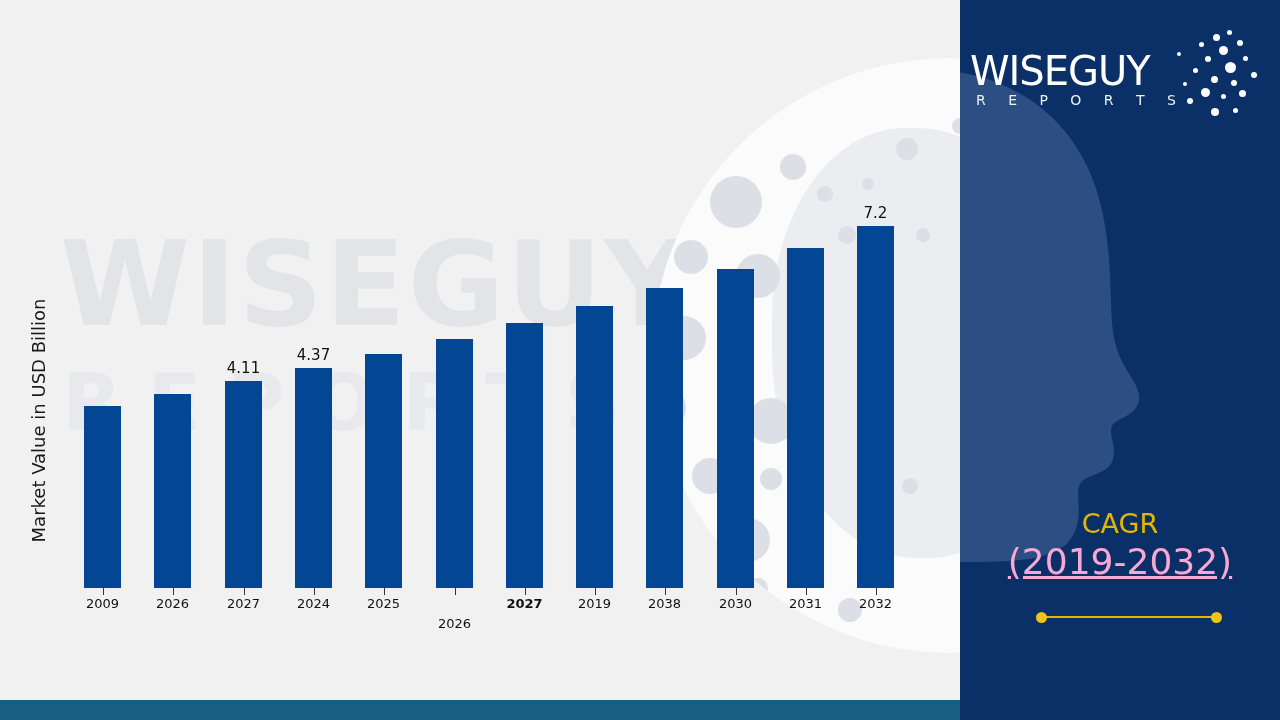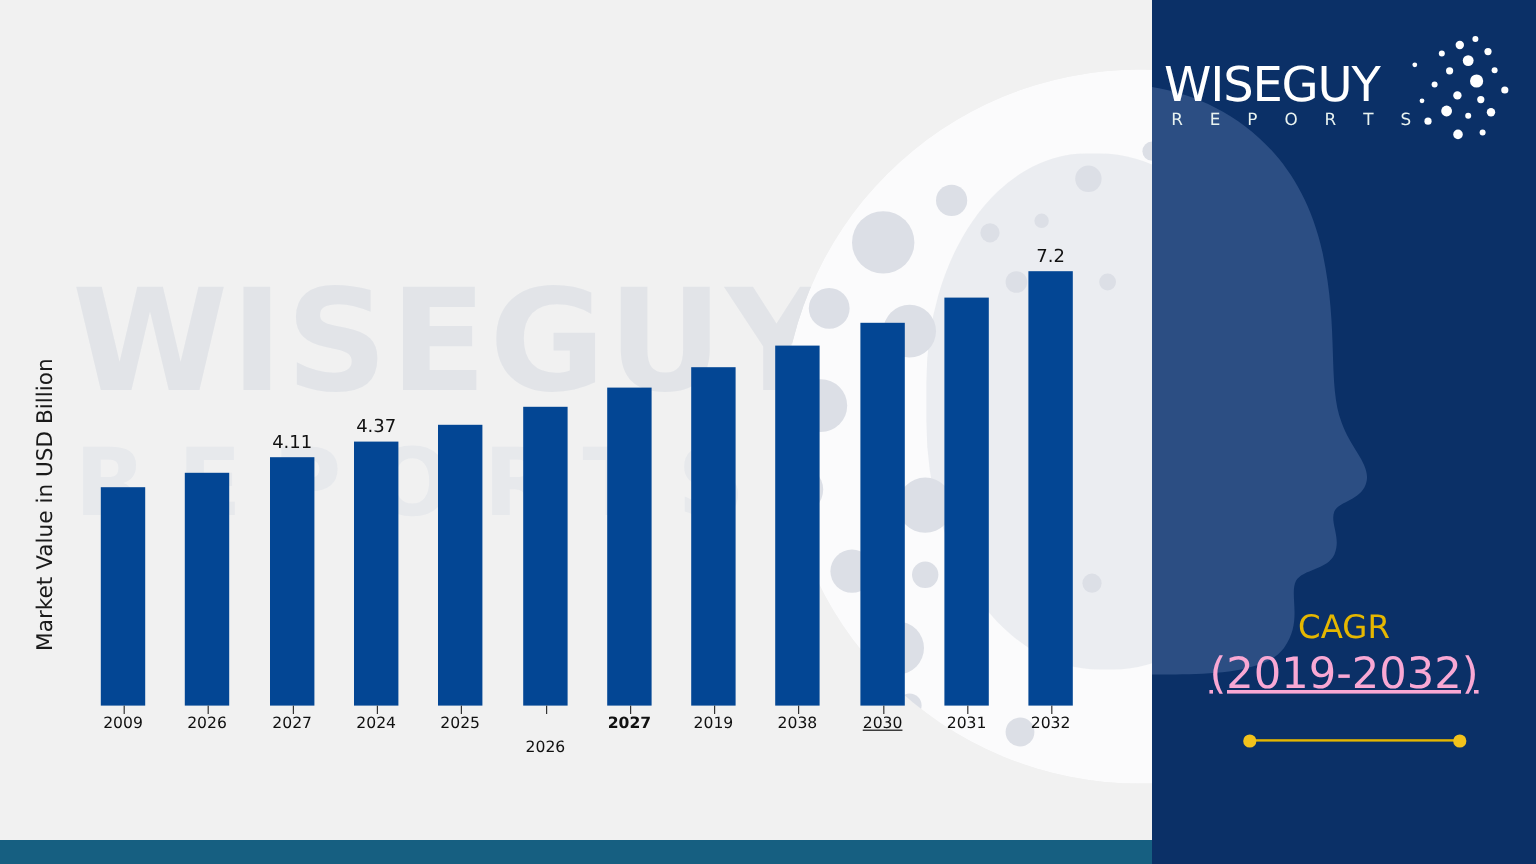--- a/index.html
+++ b/index.html
@@ -145,21 +145,21 @@
         <div class="tick" style="left: 524.5px; top: 588px;"></div>
         <div class="xtick-label" style="left: 486px; width: 77px; top: 596px; font-weight: bold;">2027</div>
         <div class="bar" style="left: 576px; width: 37px; top: 306px; height: 282px; background: rgb(3, 70, 148);"></div>
         <div class="tick" style="left: 594.5px; top: 588px;"></div>
         <div class="xtick-label" style="left: 556px; width: 77px; top: 596px;">2019</div>
         <div class="bar" style="left: 646px; width: 37px; top: 288px; height: 300px; background: rgb(3, 70, 148);"></div>
         <div class="tick" style="left: 664.5px; top: 588px;"></div>
         <div class="xtick-label" style="left: 626px; width: 77px; top: 596px;">2038</div>
         <div class="bar" style="left: 717px; width: 37px; top: 269px; height: 319px; background: rgb(3, 70, 148);"></div>
         <div class="tick" style="left: 735.5px; top: 588px;"></div>
-        <div class="xtick-label" style="left: 697px; width: 77px; top: 596px; text-decoration: underline;">2030</div>
+        <div class="xtick-label" style="left: 697px; width: 77px; top: 596px;">2030</div>
         <div class="bar" style="left: 787px; width: 37px; top: 248px; height: 340px; background: rgb(3, 70, 148);"></div>
         <div class="tick" style="left: 805.5px; top: 588px;"></div>
         <div class="xtick-label" style="left: 767px; width: 77px; top: 596px;">2031</div>
         <div class="bar" style="left: 857px; width: 37px; top: 226px; height: 362px; background: rgb(3, 70, 148);"></div>
         <div class="bar-label" style="left: 837px; width: 77px; top: 204px;">7.2</div>
         <div class="tick" style="left: 875.5px; top: 588px;"></div>
         <div class="xtick-label" style="left: 837px; width: 77px; top: 596px;">2032</div>
       </div>
   </div>
 

